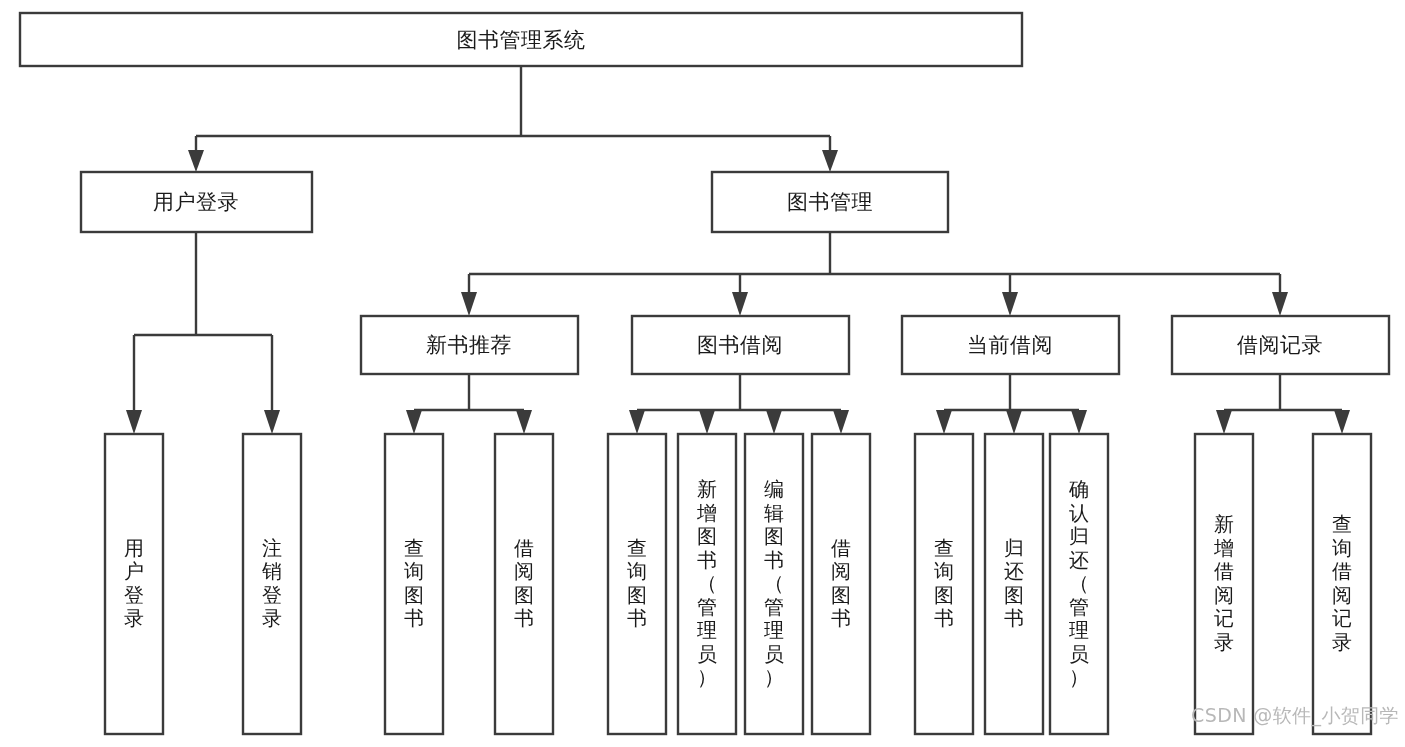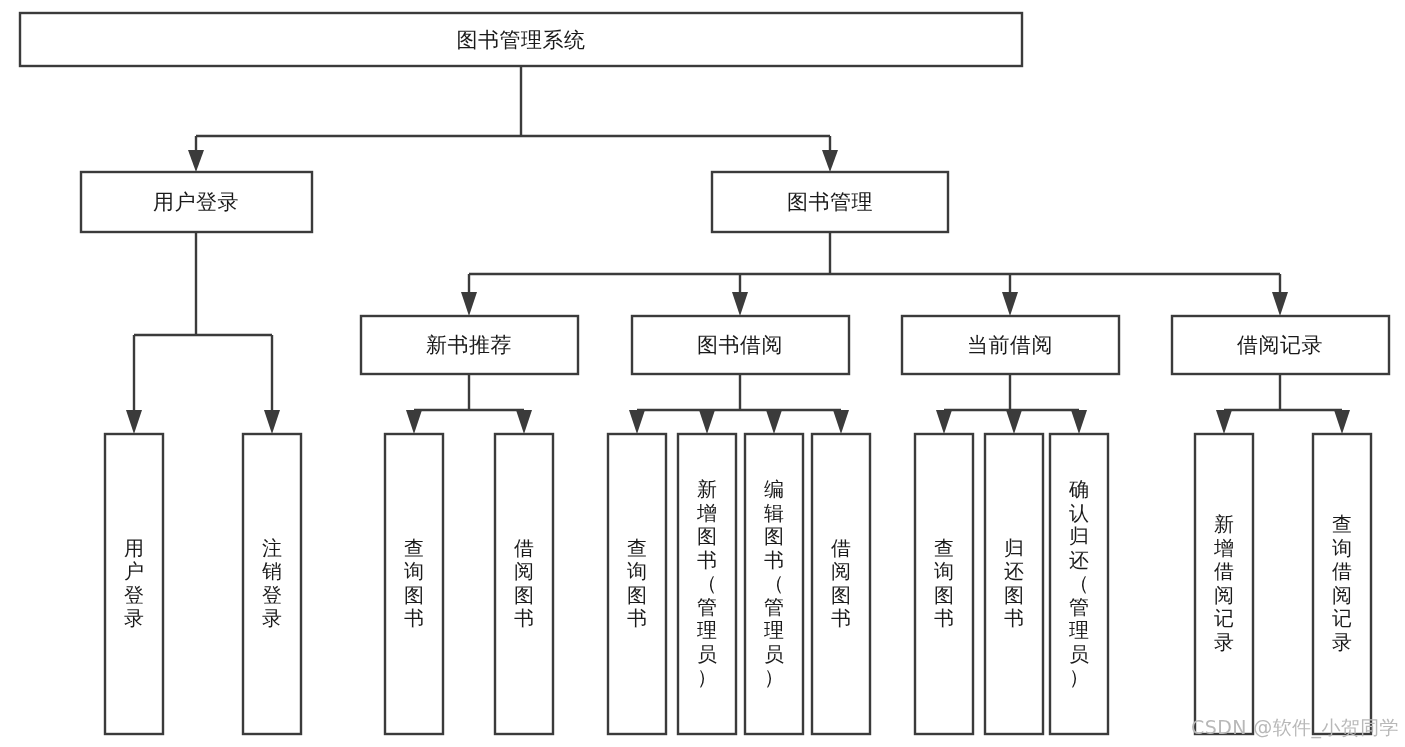--- a/index.html
+++ b/index.html
@@ -52,21 +52,21 @@
     fill: none;
     stroke-linecap: butt;
   }
   .arrow-head {
     fill: #3b3b3b;
     stroke: none;
   }
   .watermark {
     position: absolute;
     right: 6px;
-    bottom: 6px;
+    bottom: 18px;
     font-family: "DejaVu Sans", "Liberation Sans", sans-serif;
     font-size: 19px;
     color: #b8b8b8;
     white-space: nowrap;
     letter-spacing: 0.4px;
     user-select: none;
   }
 </style>
 </head>
 <body>

